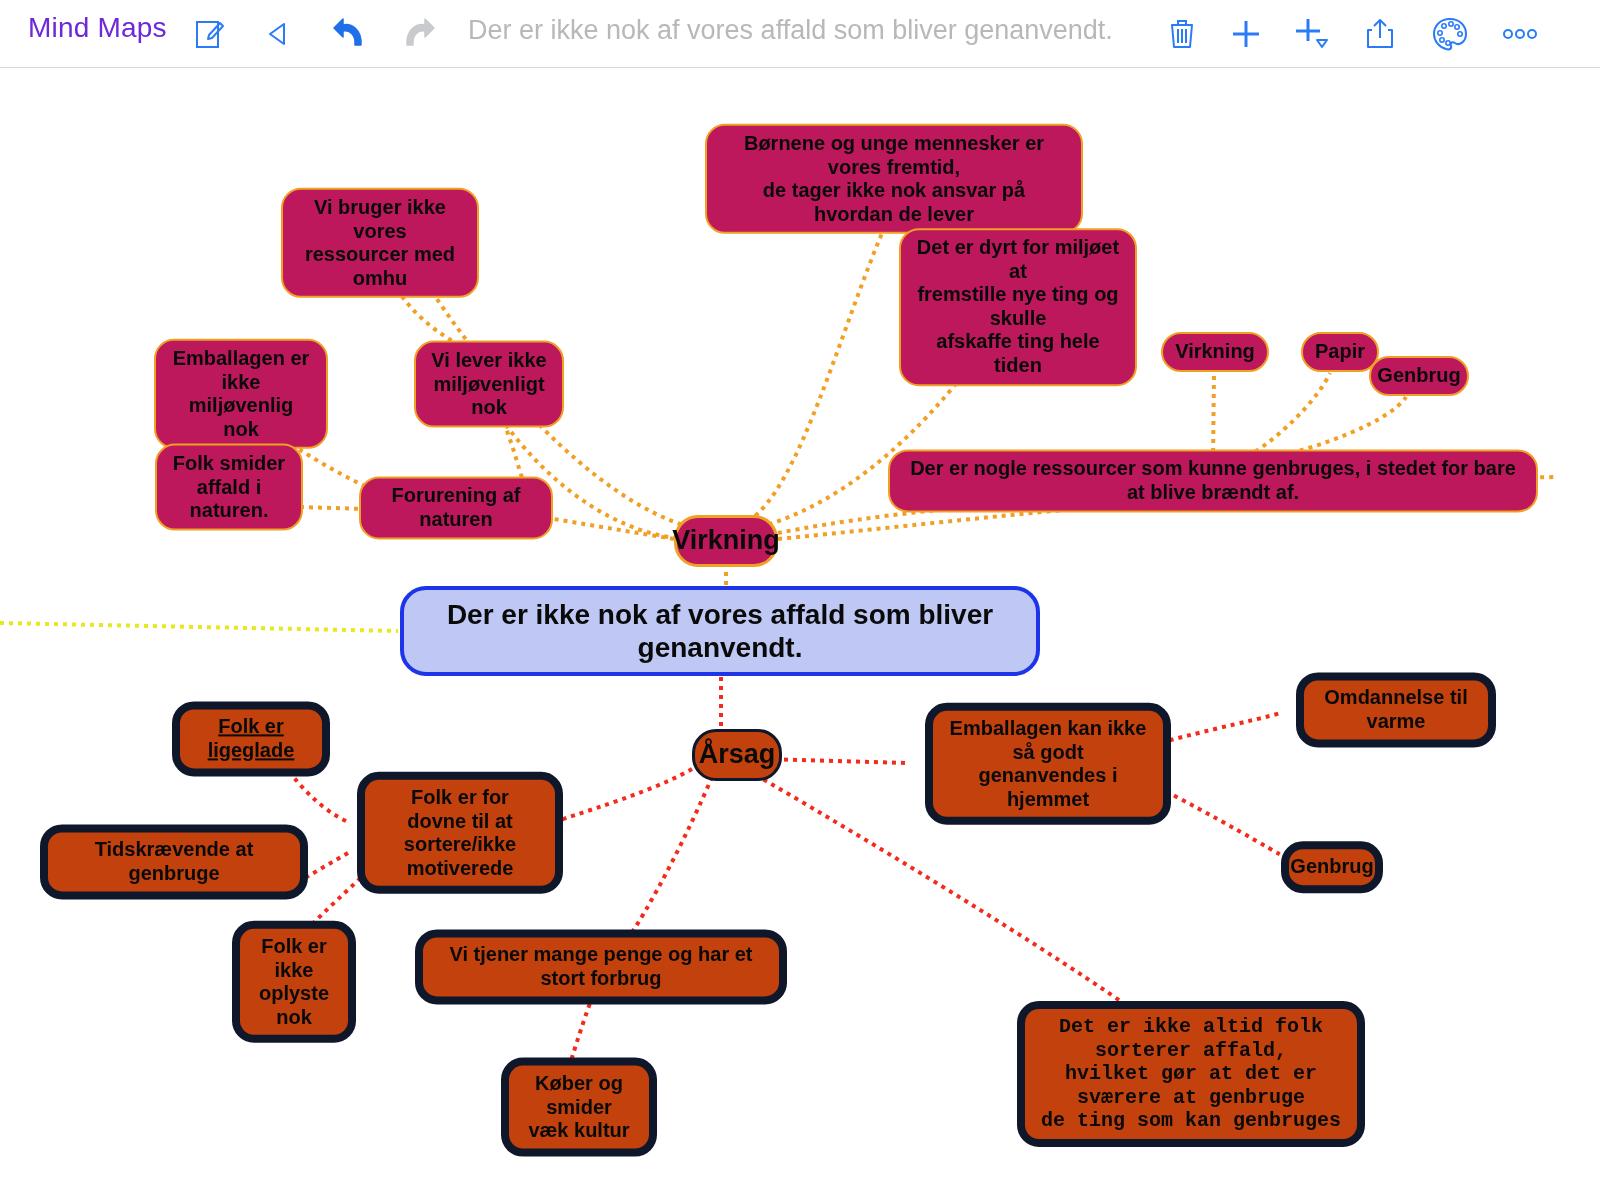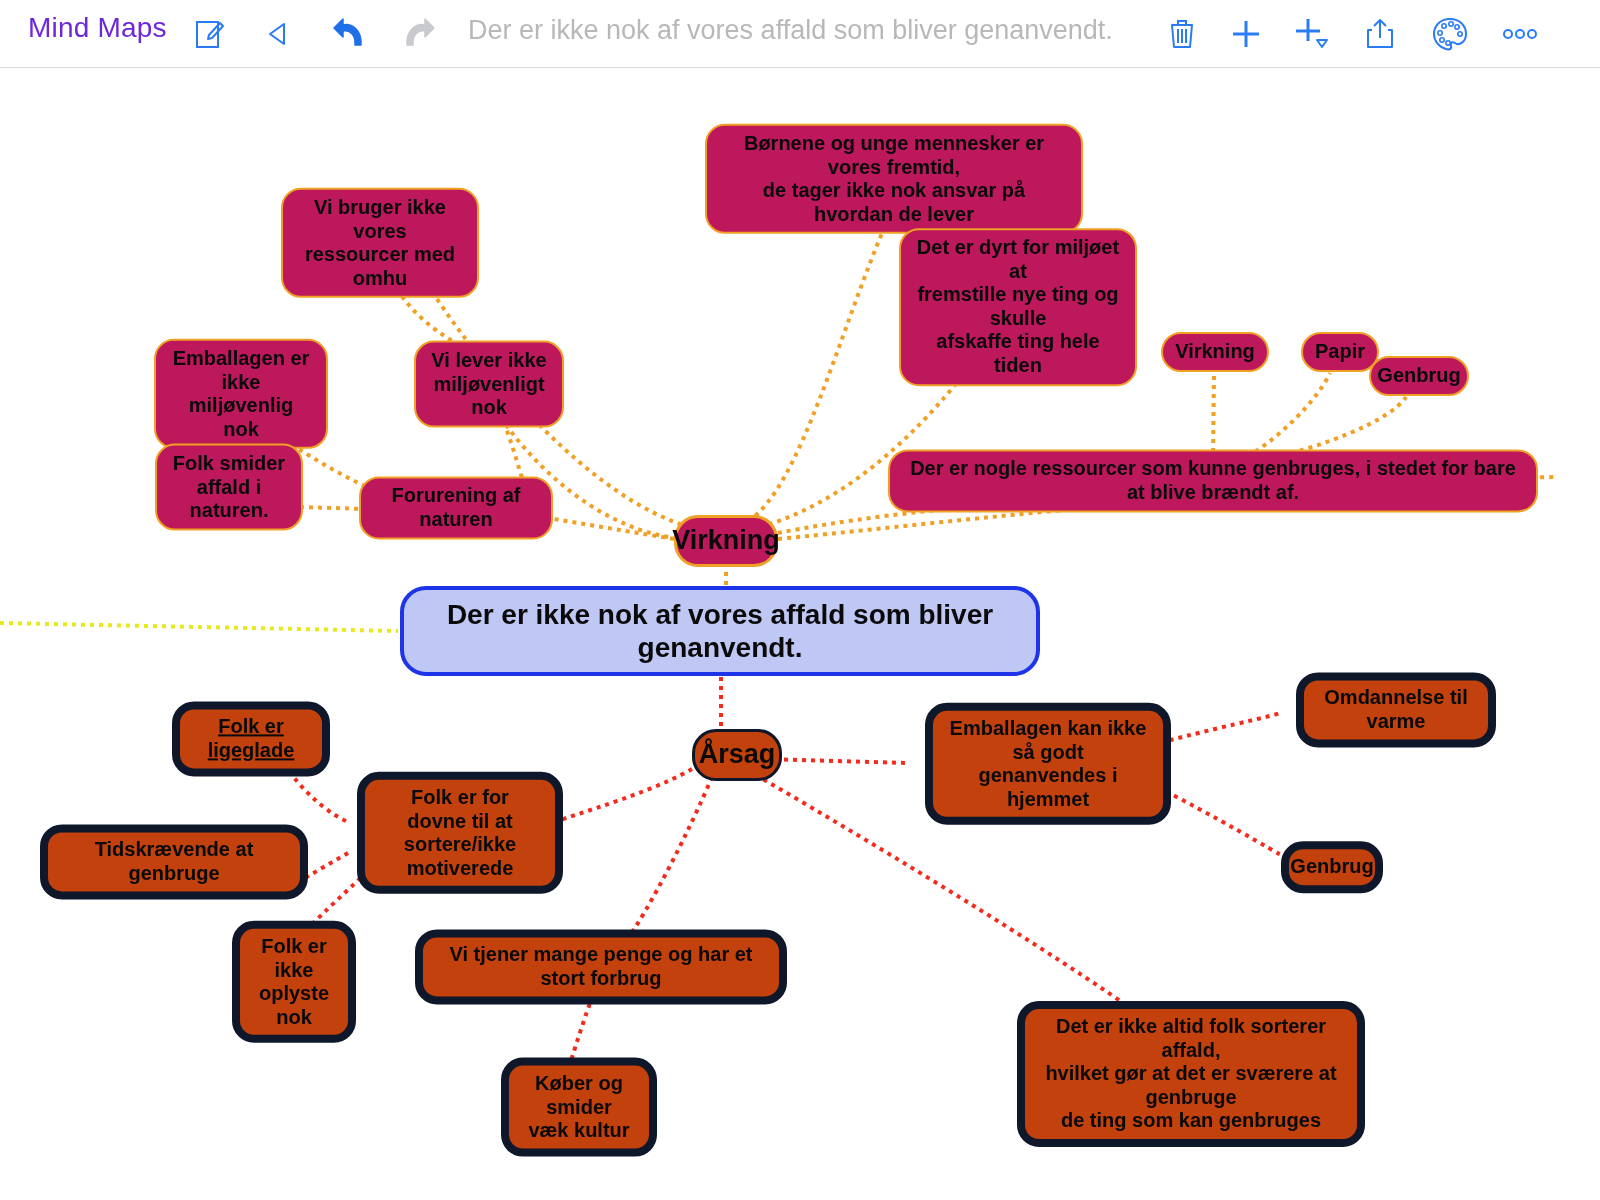--- a/index.html
+++ b/index.html
@@ -251,17 +251,17 @@
       <div class="node red" style="left: 1316px; top: 798px; width: 102px; min-height: 40px;">Genbrug</div>
       <div class="node red" style="left: 235px; top: 670px; width: 158px; min-height: 40px; text-decoration: underline;">Folk er ligeglade</div>
       <div class="node red" style="left: 444px; top: 764px; width: 206px; min-height: 58px;">Folk er for dovne til at
 sortere/ikke motiverede</div>
       <div class="node red" style="left: 158px; top: 793px; width: 268px; min-height: 40px;">Tidskrævende at genbruge</div>
       <div class="node red" style="left: 278px; top: 913px; width: 124px; min-height: 58px;">Folk er ikke
 oplyste nok</div>
       <div class="node red" style="left: 585px; top: 898px; width: 372px; min-height: 40px;">Vi tjener mange penge og har et stort forbrug</div>
       <div class="node red" style="left: 563px; top: 1038px; width: 156px; min-height: 58px;">Køber og smider
 væk kultur</div>
-      <div class="node red" style="left: 1175px; top: 1005px; width: 348px; min-height: 78px;">Det er ikke altid folk sorterer affald,
+      <div class="node red" style="left: 1175px; top: 1005px; width: 348px; min-height: 78px; font-family: Liberation Mono, monospace;">Det er ikke altid folk sorterer affald,
 hvilket gør at det er sværere at genbruge
 de ting som kan genbruges</div>
     </div>
 </div>
 
 </body></html>

